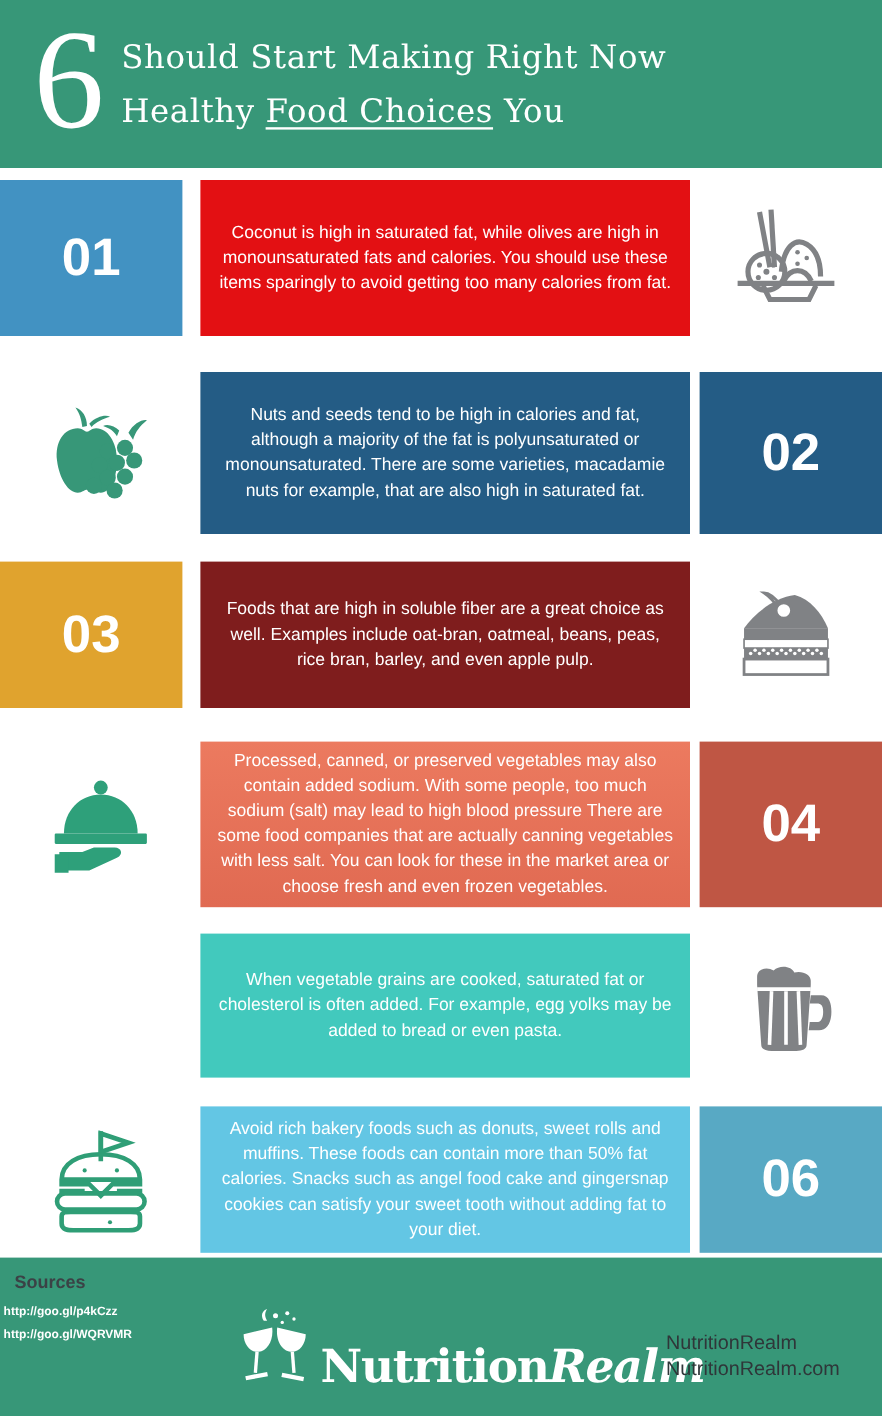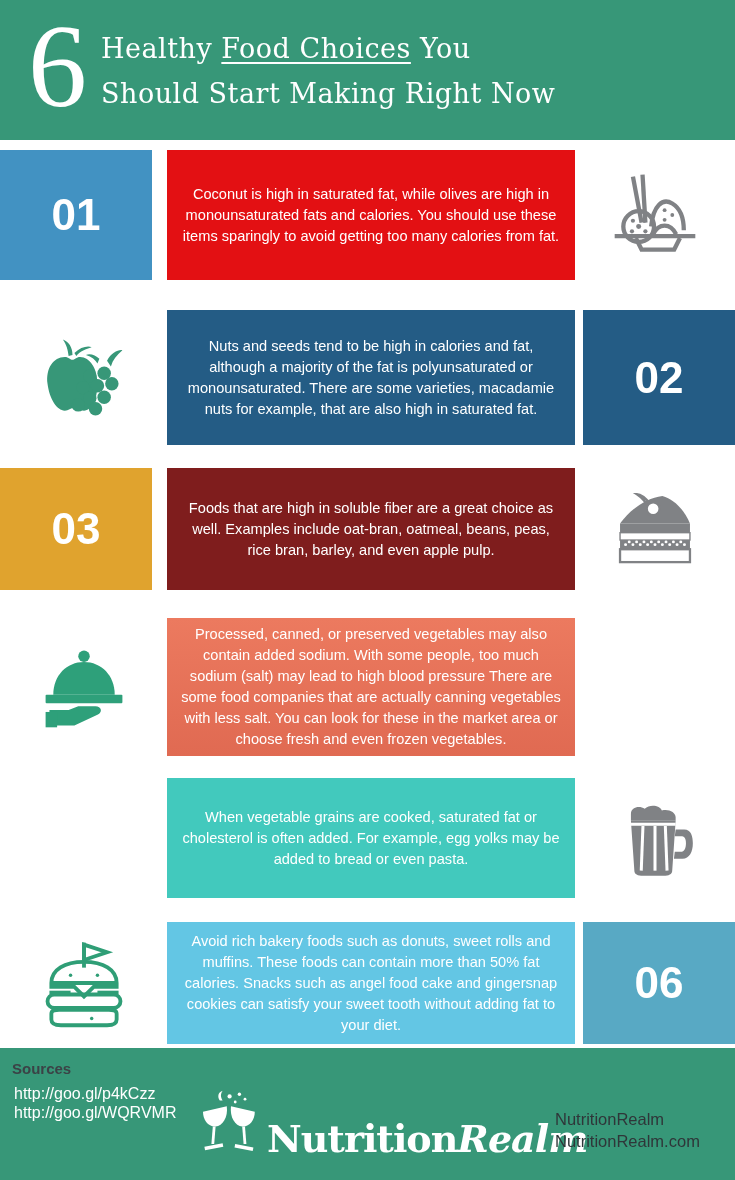--- a/index.html
+++ b/index.html
@@ -66,22 +66,22 @@
   
   .footer {
     position:absolute; left:0; top:1048px; width:735px; height:132px;
     background:#379778;
   }
   .sources-title {
     position:absolute; left:12px; top:12px;
     color:#3b4246; font-size:15px; font-weight:700;
   }
   .src-lines {
-    position:absolute; left:14px; top:36px;
-    color:#ffffff; font-size:16px; line-height:19px;
+    position:absolute; left:3px; top:36px;
+    color:#ffffff; font-size:10px; line-height:19px;font-weight:bold;
   }
   .logo-wrap {
     position:absolute; left:195px; top:40px;
     display:flex; align-items:flex-end;
   }
   .logo-text {
     font-family:"DejaVu Serif", serif;
     font-size:38px; color:#ffffff; font-weight:700;
     letter-spacing:-1px; line-height:1;
   }
@@ -92,22 +92,22 @@
   }
 </style>
 </head>
 <body>
 
 <div class="page">
 
   <div class="header">
     <div class="big-number">6</div>
     <div class="title-block">
+      <div class="title-line">Should Start Making Right Now</div>
       <div class="title-line"><span>Healthy </span><span class="ul">Food Choices</span><span> You</span></div>
-      <div class="title-line">Should Start Making Right Now</div>
     </div>
   </div>
 
   <div class="row" style="top:150px;height:130px;">
     <div class="numbox left" style="background:#4292c2;">
       <span>01</span>
     </div>
     <div class="textbox" style="background:#e31013;">
       <p>Coconut is high in saturated fat, while olives are high in monounsaturated fats and calories. You should use these items sparingly to avoid getting too many calories from fat.</p>
     </div>
@@ -204,20 +204,23 @@
         <circle cx="50" cy="18" r="6"></circle>
         <path d="M18 58 C18 38 32 24 50 24 C68 24 82 38 82 58 Z"></path>
         <rect x="10" y="58" width="80" height="9" rx="1"></rect>
         <path d="M14 74 L34 74 L44 70 L62 70 C68 70 70 76 64 79 L40 90 L14 90 Z"></path>
         <path d="M10 76 L22 76 L22 92 L10 92 Z"></path>
       </svg>
     </div>
     <div class="textbox" style="background:linear-gradient(180deg,#ec7a5f 0%,#e06a52 100%);">
       <p>Processed, canned, or preserved vegetables may also contain added sodium.  With some people, too much sodium (salt) may lead to high blood pressure There are some food companies that are actually canning vegetables with less salt.  You can look for these in the market area or choose fresh and even frozen vegetables.</p>
     </div>
+    <div class="numbox right" style="background:#bf5644;">
+      <span>04</span>
+    </div>
   </div>
 
   <div class="row" style="top:778px;height:120px;">
     <div class="textbox" style="background:#42c9bd;">
       <p>When vegetable grains are cooked, saturated fat or cholesterol is often added. For example, egg yolks may be added to bread or even pasta.</p>
     </div>
     <div class="iconbox right">
       <svg width="86" height="86" viewBox="0 0 100 100">
         <path d="M22 22 C22 14 32 12 38 16 C44 10 56 12 58 18 C66 16 74 20 74 26 L74 30 L22 30 Z" fill="#808285"></path>
         <path d="M22 30 L74 30 L70 88 C70 92 66 94 60 94 L36 94 C30 94 26 92 26 88 Z" fill="#808285"></path>

